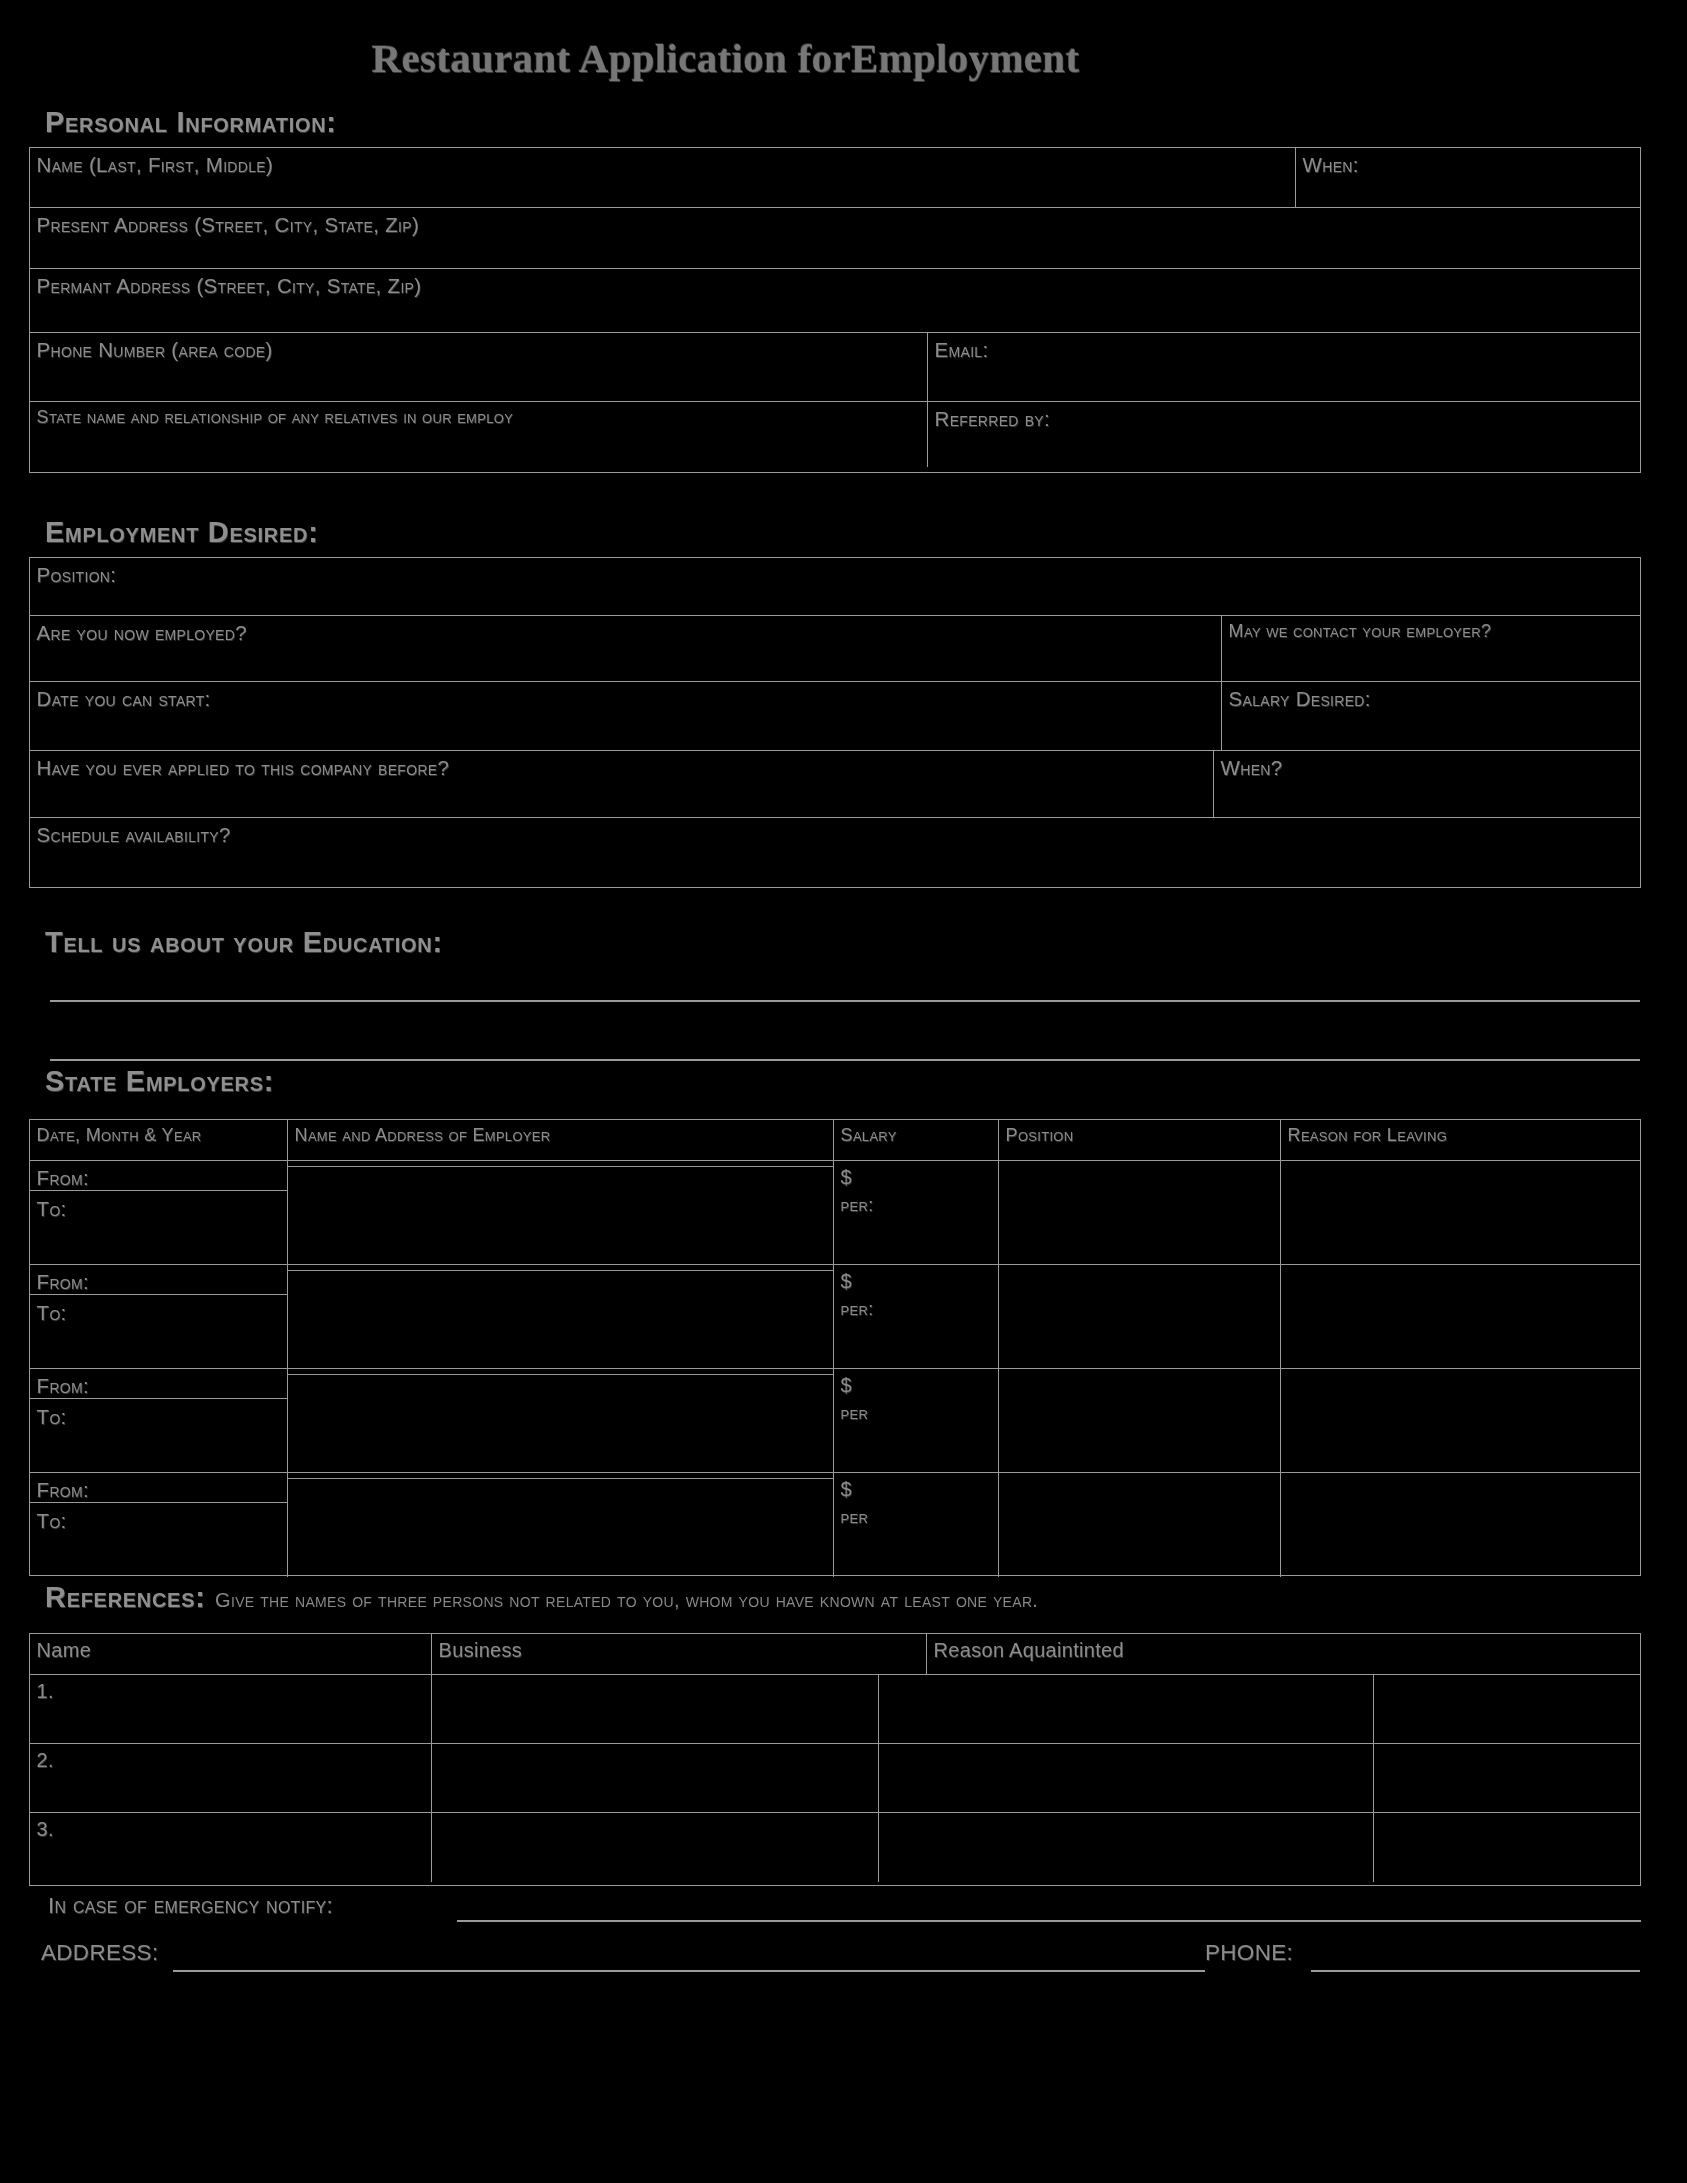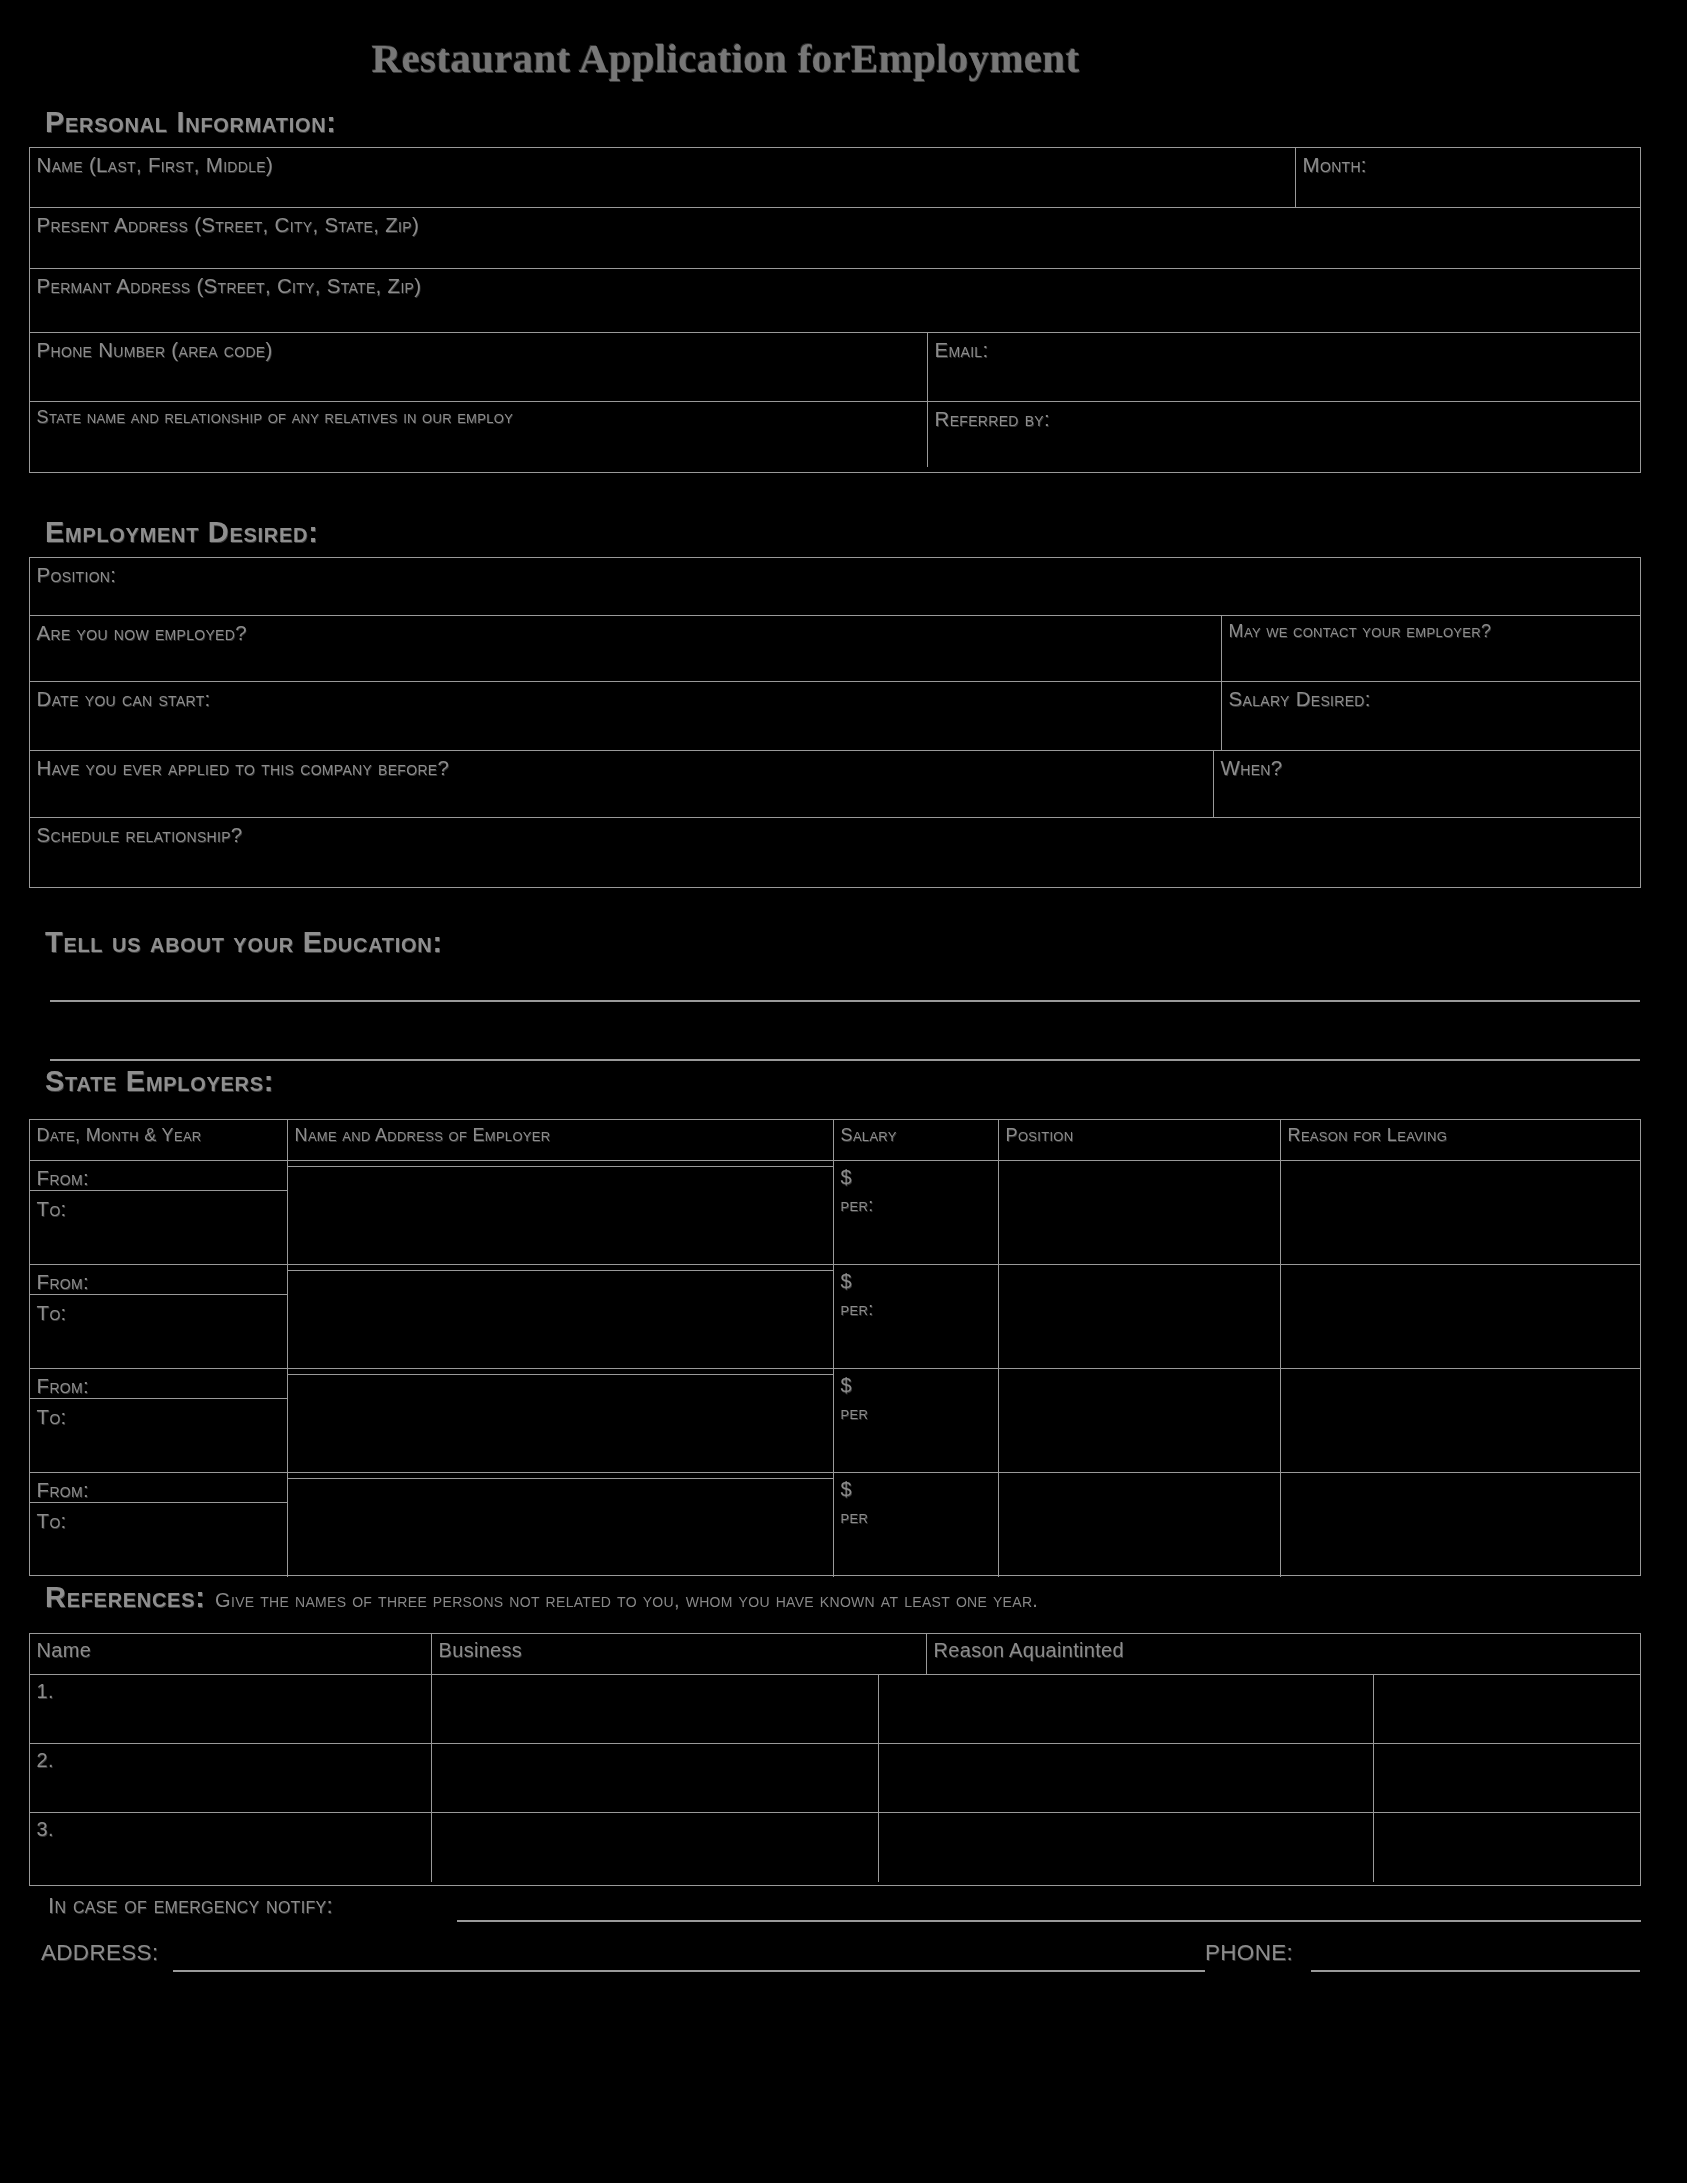--- a/index.html
+++ b/index.html
@@ -197,21 +197,21 @@
 
   <div class="section-head sh-personal">Personal Information:</div>
 
   <div class="tbl" id="personal-table">
 
     <div class="row" style="height:60px;">
       <div class="cell" style="width:1266px;">
         <span class="lbl lbl-md">Name (Last, First, Middle)</span>
       </div>
       <div class="cell" style="width:343px;">
-        <span class="lbl lbl-md">Month:</span>
+        <span class="lbl lbl-md">When:</span>
       </div>
     </div>
 
     <div class="row" style="height:61px;">
       <div class="cell" style="width:1609px;">
         <span class="lbl lbl-md">Present Address (Street, City, State, Zip)</span>
       </div>
     </div>
 
     <div class="row" style="height:64px;">
@@ -272,21 +272,21 @@
       <div class="cell" style="width:1184px;">
         <span class="lbl lbl-md">Have you ever applied to this company before?</span>
       </div>
       <div class="cell" style="width:425px;">
         <span class="lbl lbl-md">When?</span>
       </div>
     </div>
 
     <div class="row" style="height:67px;">
       <div class="cell" style="width:1609px;">
-        <span class="lbl lbl-md">Schedule relationship?</span>
+        <span class="lbl lbl-md">Schedule availability?</span>
       </div>
     </div>
 
   </div>
 
   <div class="section-head sh-education">Tell us about your Education:</div>
 
   <div class="rule" id="edu-rule-1"></div>
   <div class="rule" id="edu-rule-2"></div>
 

